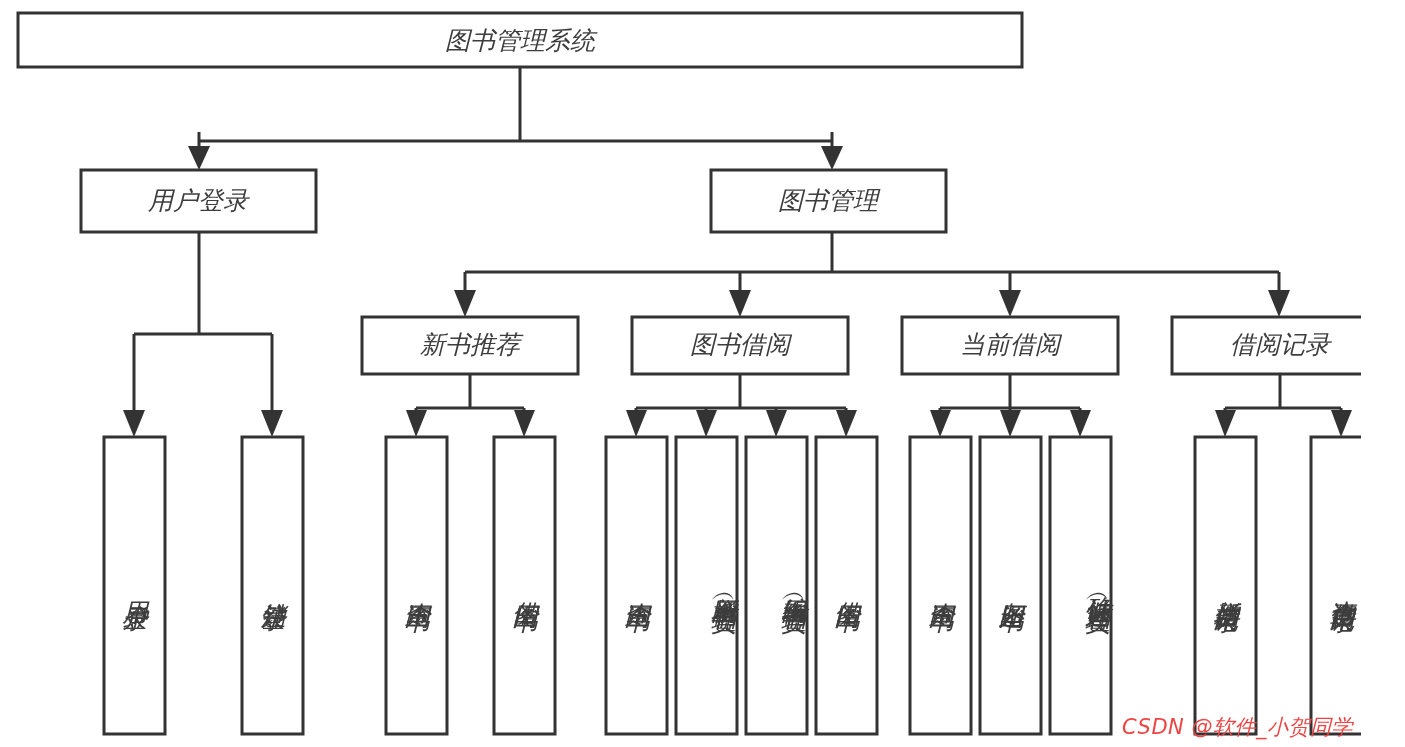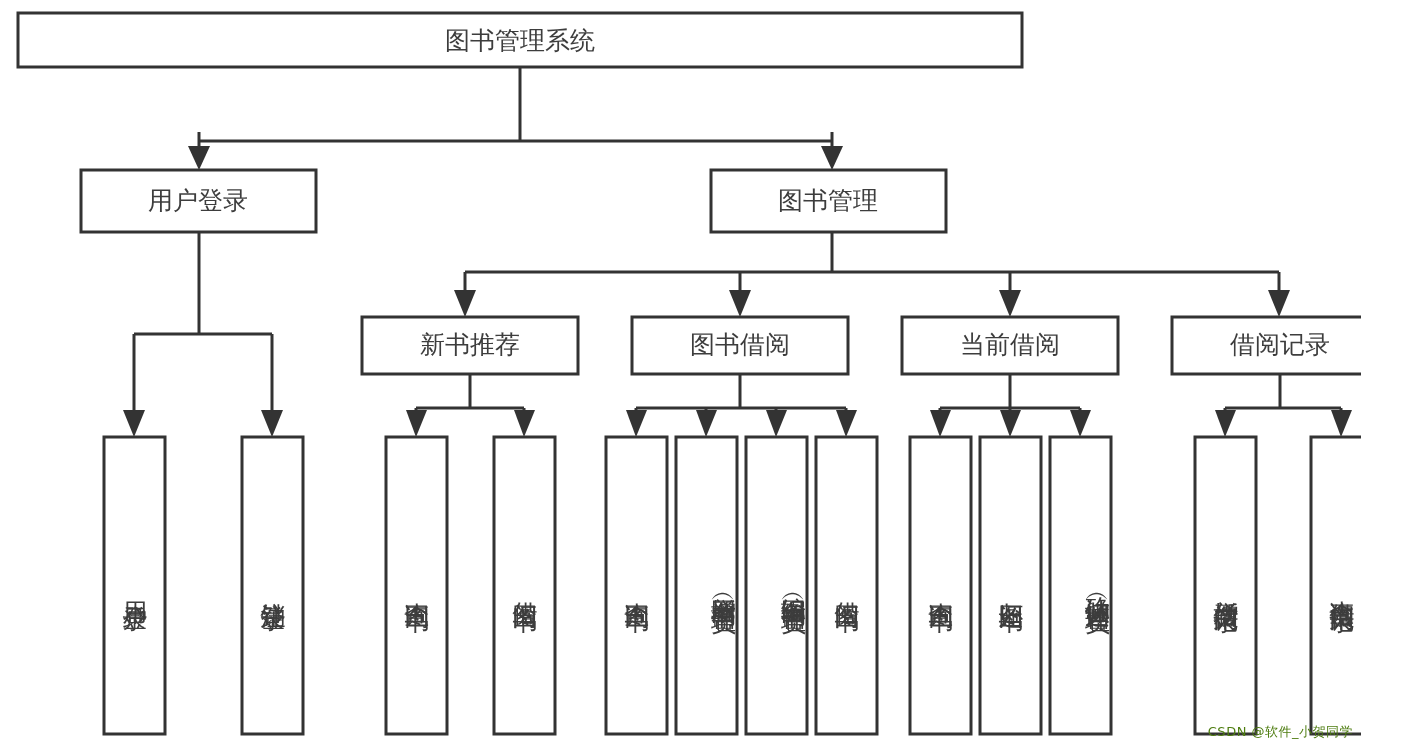--- a/index.html
+++ b/index.html
@@ -9,20 +9,21 @@
   }
   body {
     font-family: "DejaVu Sans", "Liberation Sans", sans-serif;
   }
   #stage {
     position: relative;
     width: 1361px;
     height: 747px;
     background: #ffffff;
     overflow: hidden;
+    font-style: italic;
   }
   #diagram-svg {
     position: absolute;
     left: 0;
     top: 0;
     width: 1405px;
     height: 747px;
   }
   .node-box {
     fill: #ffffff;
@@ -61,22 +62,22 @@
     text-align: center;
     white-space: nowrap;
     pointer-events: none;
     user-select: none;
   }
   .watermark {
     position: absolute;
     right: 8px;
     bottom: 6px;
     font-family: "DejaVu Sans", "Liberation Sans", sans-serif;
-    font-size: 13px;
-    color: #4d7c0f;
+    font-size: 21px;
+    color: #ef4444;
     white-space: nowrap;
     letter-spacing: 0.5px;
     margin-left: 24px;
   }
 </style>
 </head>
 <body>
 
 <div id="stage">
 

